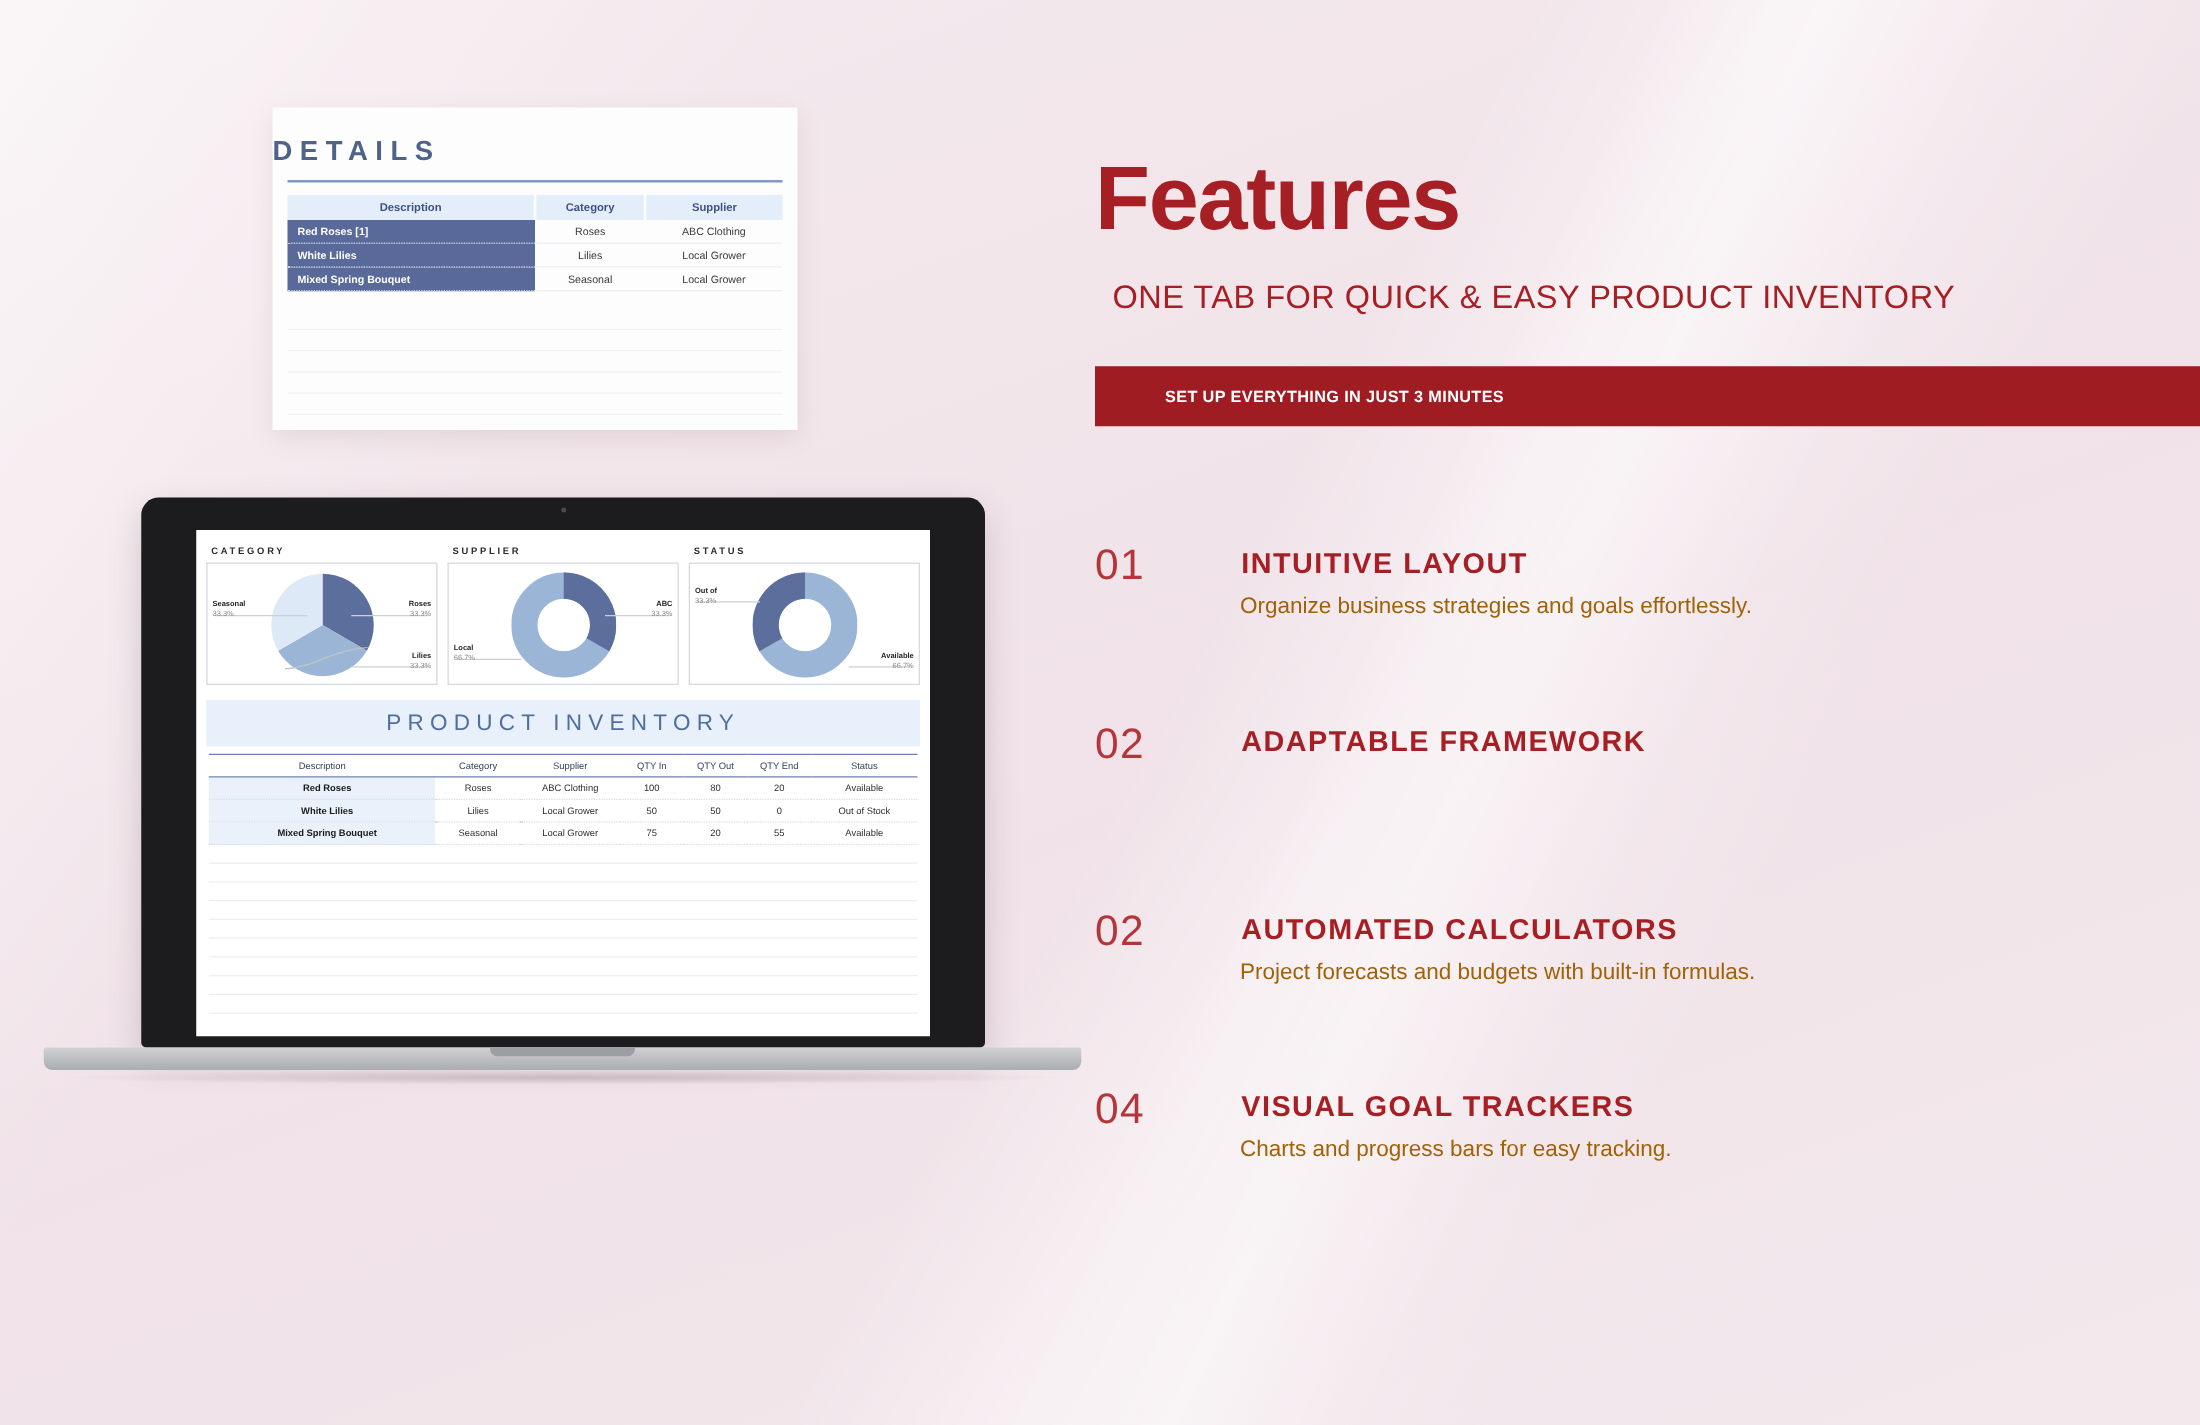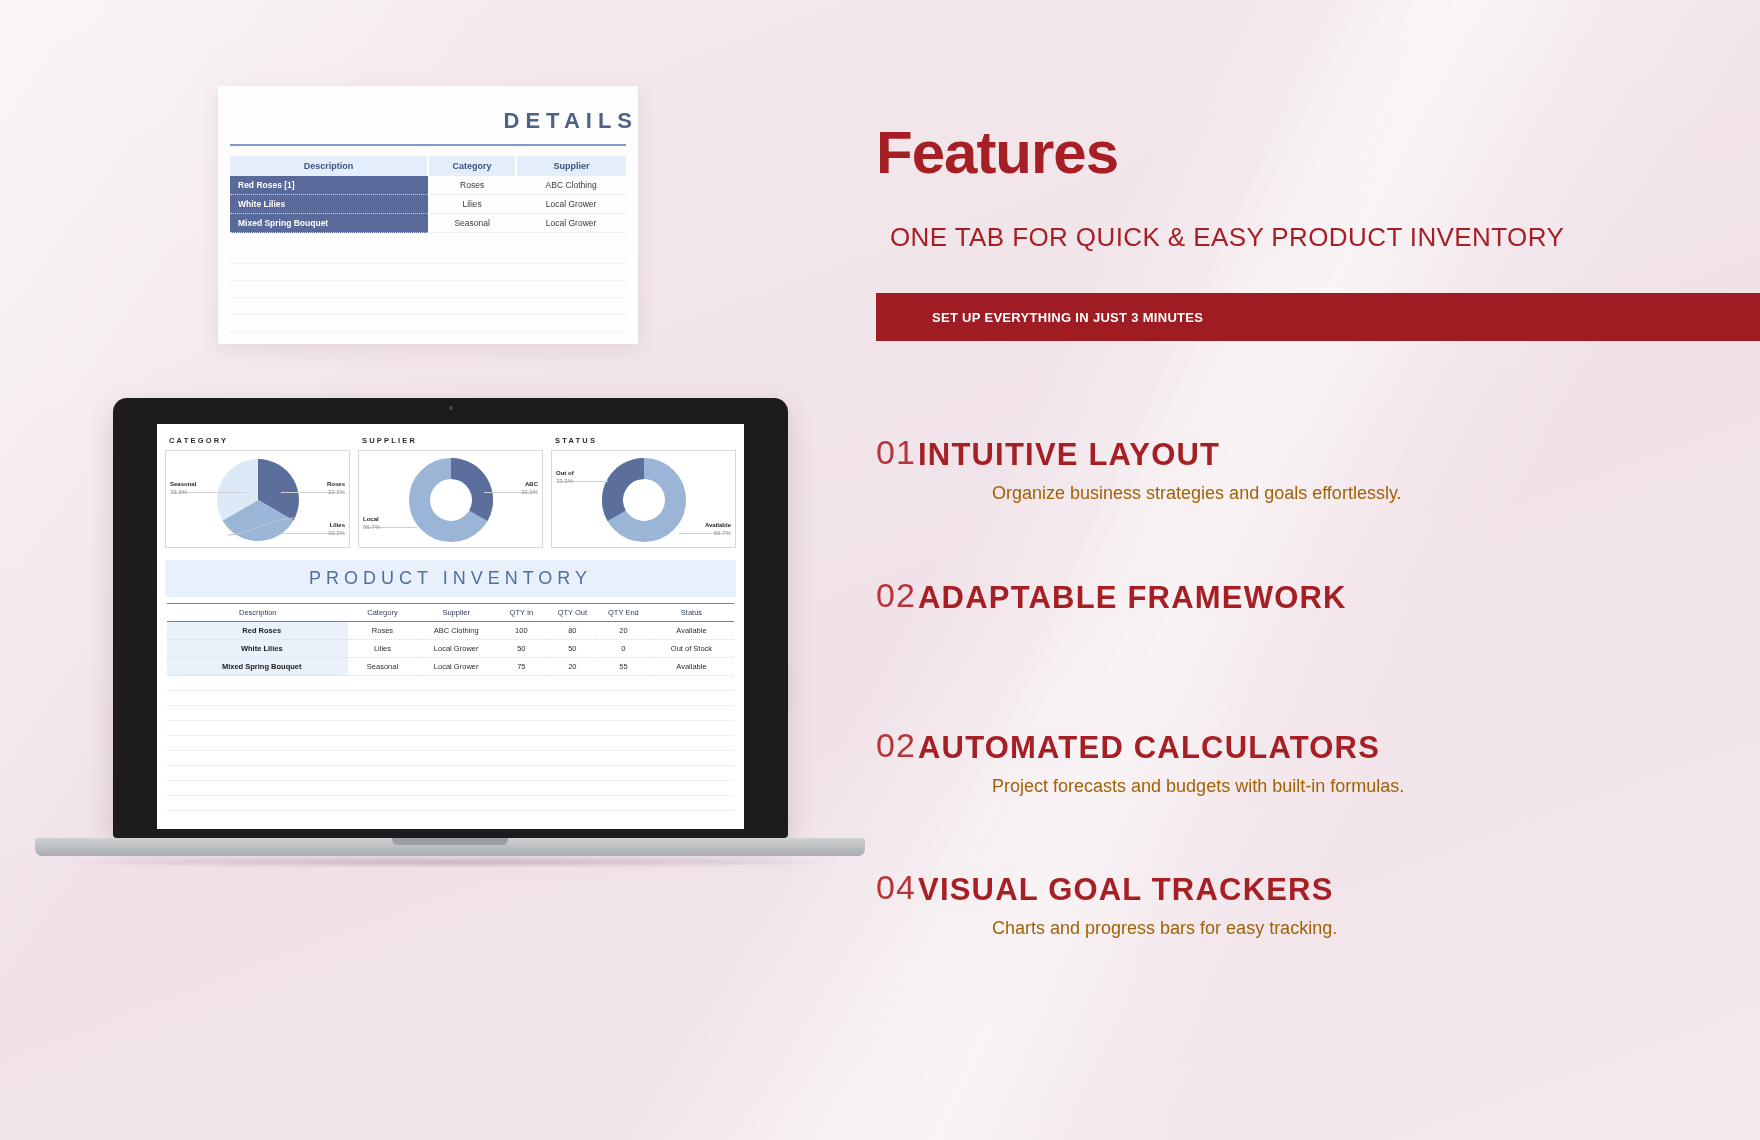--- a/index.html
+++ b/index.html
@@ -22,21 +22,21 @@
     background:linear-gradient(115deg, rgba(255,255,255,0) 58%, rgba(255,255,255,0.38) 64%, rgba(255,255,255,0) 71%);
   }
 
   
   .details-card{
     position:absolute; left:218px; top:86px; width:420px; height:258px;
     background:#fdfdfd;
     box-shadow:0 6px 18px rgba(120,90,100,0.13);
   }
   .details-title{
-    text-align:right; color:#4f6288; font-size:22px; font-weight:bold;
+    text-align:left; color:#4f6288; font-size:22px; font-weight:bold;
     letter-spacing:6px; margin-top:22px;
   }
   .details-rule{
     margin:10px 12px 0 12px; height:2px; background:#7f9ac4;
   }
   .dtable{ width:calc(100% - 24px); margin:10px 12px 0 12px; border-collapse:collapse; }
   .dtable th{
     background:#e4eefa; color:#3f5party; color:#3d5480; font-size:9px; font-weight:bold;
     padding:5px 0; border-right:2px solid #fdfdfd;
   }
@@ -107,41 +107,41 @@
   .inv-table td.desc{
     background:#e9f1fb; color:#1b1b1b; font-weight:bold; text-align:center; padding-left:8px;
   }
   .inv-blank{ margin:0 10px; }
   .inv-blank div{ height:15px; border-bottom:1px solid #eceef2; }
 
   
   .right{ position:absolute; left:876px; top:0; width:884px; height:1140px; }
   .features-h1{
     position:absolute; left:0; top:118px;
-    font-size:60px; font-weight:bold; color:#a51f25; letter-spacing:-1px;
+    font-size:72px; font-weight:bold; color:#a51f25; letter-spacing:-1px;
   }
   .features-sub{
     position:absolute; left:14px; top:222px;
     font-size:26px; color:#a51f25; letter-spacing:0.4px;
   }
   .redbar{
     position:absolute; left:0; top:293px; width:884px; height:48px;
     background:#9e1c22;
   }
   .redbar span{
     color:#fff; font-size:13px; font-weight:bold; letter-spacing:0.3px;
     position:absolute; left:56px; top:50%; transform:translateY(-50%);
   }
   .feat{ position:absolute; left:0; width:860px; }
   .feat .num{
     position:absolute; left:0; top:-4px; font-size:34px; color:#b4363b;
     font-weight:normal; letter-spacing:1px;
   }
   .feat .ftitle{
-    margin-left:42px; font-size:31px; font-weight:bold; color:#a51f25; letter-spacing:1.2px;
+    margin-left:117px; font-size:23px; font-weight:bold; color:#a51f25; letter-spacing:1.2px;
   }
   .feat .fdesc{
     margin-left:116px; margin-top:10px; font-size:18px; color:#a16207;
   }
 </style>
 </head>
 <body>
 
 <div class="bg-wash"></div>
 <div class="bg-diag"></div>

